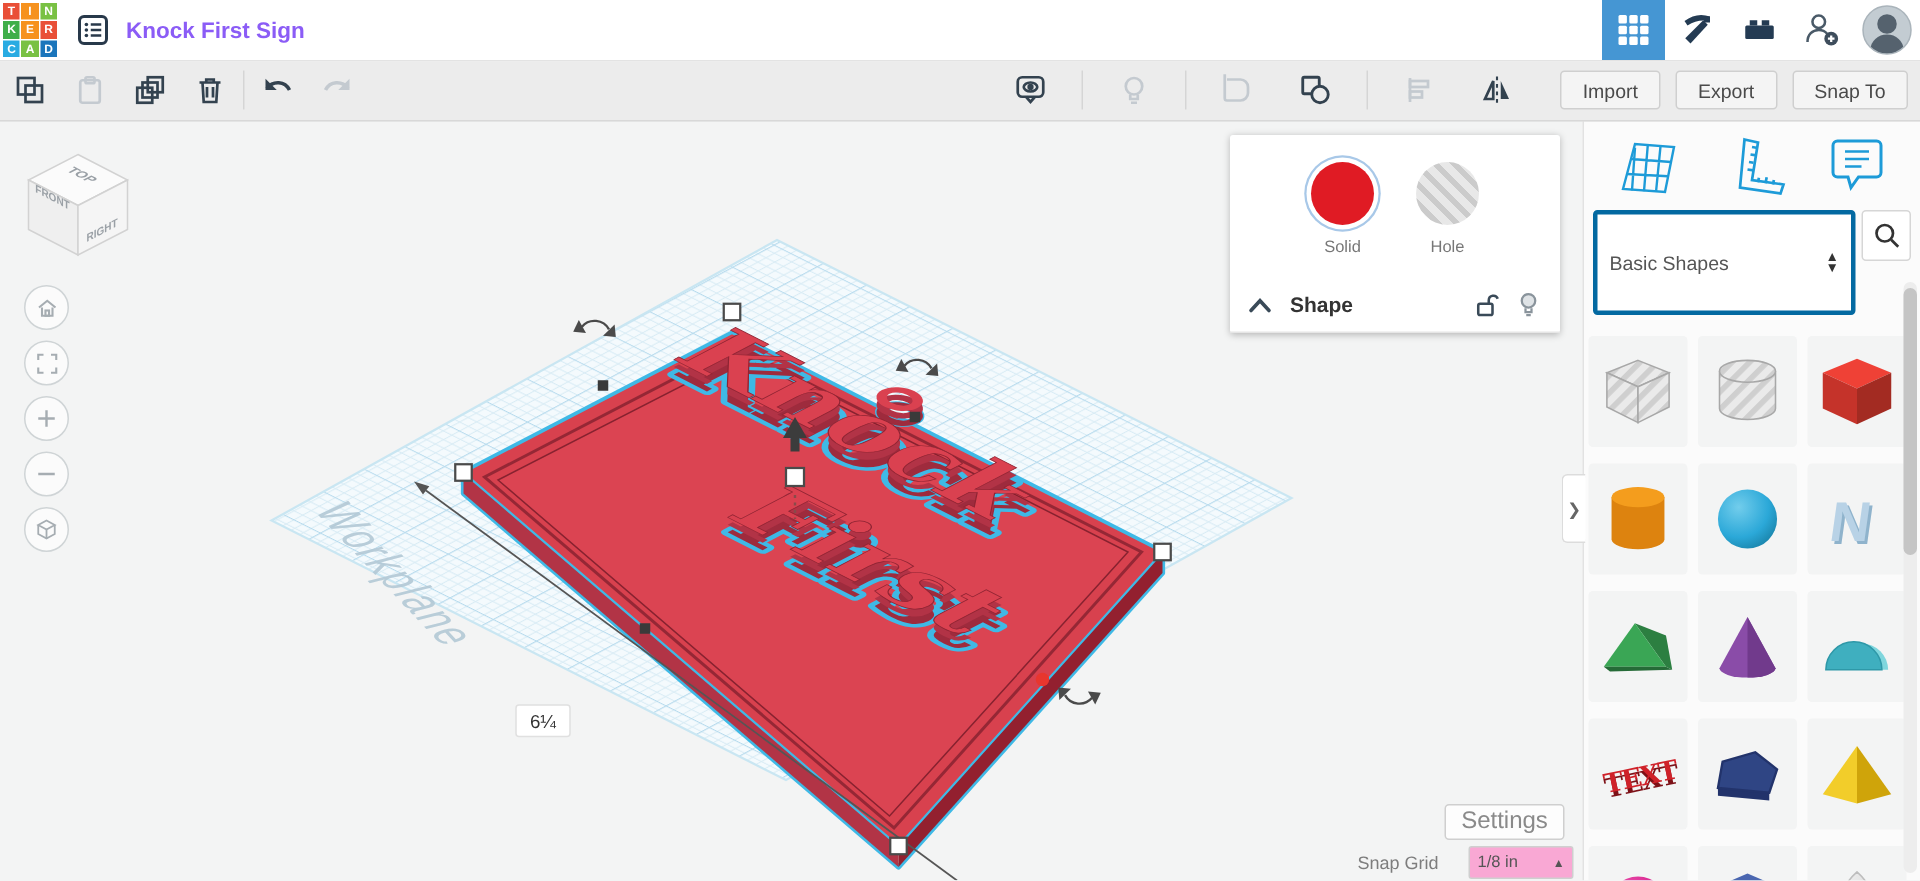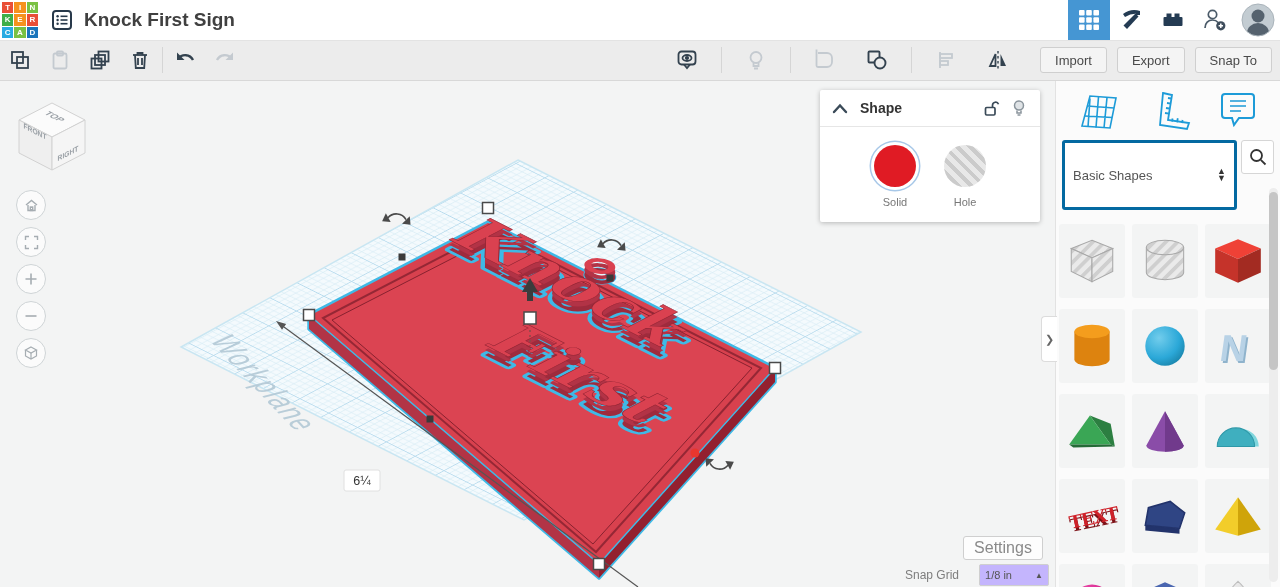--- a/index.html
+++ b/index.html
@@ -10,21 +10,21 @@
   #topbar{position:absolute;left:0;top:0;width:1280px;height:40px;background:#fff;
     border-bottom:1px solid #e3e3e3;display:flex;align-items:center;z-index:30;}
   #logo{width:38px;height:38px;margin:1px 0 1px 1px;display:grid;
     grid-template-columns:repeat(3,1fr);grid-template-rows:repeat(3,1fr);gap:1px;padding:1px;box-sizing:border-box;cursor:pointer;}
   #logo span{display:flex;align-items:center;justify-content:center;color:#fff;
     font-size:8px;font-weight:bold;}
   .lg0{background:#e94f37}.lg1{background:#f6921e}.lg2{background:#79c143}
   .lg3{background:#3fae49}.lg4{background:#f6921e}.lg5{background:#e94f37}
   .lg6{background:#29abe2}.lg7{background:#79c143}.lg8{background:#1b75bb}
   #doc-props{margin-left:12px;cursor:pointer;display:flex;align-items:center;}
-  #doc-title{margin-left:11px;font-size:19px;font-weight:bold;color:#404040;}
+  #doc-title{margin-left:11px;font-size:15px;font-weight:bold;color:#8b5cf6;}
   #topbar-right{margin-left:auto;display:flex;align-items:center;height:40px;}
   .top-ic{width:42px;height:40px;display:flex;align-items:center;justify-content:center;cursor:pointer;}
   #btn-blocks{background:#4596d3;}
   #avatar-wrap{width:44px;height:40px;display:flex;align-items:center;justify-content:center;cursor:pointer;}
 
   
   #toolbar{position:absolute;left:0;top:40px;width:1280px;height:40px;background:#ececec;
     border-bottom:1px solid #d8d8d8;display:flex;align-items:center;z-index:25;}
   .tb-ic{width:40px;height:40px;display:flex;align-items:center;justify-content:center;cursor:pointer;}
   .tb-sep{width:1px;height:26px;background:#d5d5d5;margin:0 2px;}
@@ -37,21 +37,21 @@
   #viewport{position:absolute;left:0;top:80px;width:1055px;height:507px;background:#f3f4f4;overflow:hidden;}
   #scene{position:absolute;left:0;top:0;}
   #navs{position:absolute;left:16px;top:110px;display:flex;flex-direction:column;gap:7px;}
   .nav-btn{width:28px;height:28px;border-radius:50%;border:1px solid #cfd4d6;background:#fbfbfb;
     color:#a6adb2;display:flex;align-items:center;justify-content:center;cursor:pointer;font-size:15px;}
   #settings-btn{position:absolute;left:963px;top:456px;width:78px;height:22px;background:#fdfdfd;
     border:1px solid #cfcfcf;border-radius:3px;font-size:16px;color:#8a8a8a;
     display:flex;align-items:center;justify-content:center;cursor:pointer;}
   #snapgrid{position:absolute;left:905px;top:484px;display:flex;align-items:center;gap:20px;}
   #snapgrid-label{font-size:12px;color:#7d7d7d;}
-  #snapgrid-select{width:58px;height:20px;background:#c4b5fd;border:1px solid #cfcfcf;border-radius:2px;
+  #snapgrid-select{width:58px;height:20px;background:#f9a8d4;border:1px solid #cfcfcf;border-radius:2px;
     font-size:11px;color:#555;display:flex;align-items:center;justify-content:space-between;
     padding:0 5px;cursor:pointer;}
   #snapgrid-caret{font-size:8px;color:#555;}
 
   
   #shape-panel{position:absolute;left:820px;top:90px;width:220px;background:#fff;border-radius:2px;
     box-shadow:0 1px 5px rgba(0,0,0,.25);z-index:20;}
   #sp-head{height:36px;display:flex;align-items:center;padding:0 12px;border-bottom:1px solid #e6e6e6;}
   #sp-title{font-size:14px;font-weight:bold;color:#333;margin-left:12px;}
   #sp-head-icons{margin-left:auto;display:flex;gap:10px;}
@@ -403,44 +403,44 @@
     <div id="snapgrid">
       <span id="snapgrid-label">Snap Grid</span>
       <div id="snapgrid-select">
         <span>1/8 in</span>
         <span id="snapgrid-caret">▲</span>
       </div>
     </div>
   </div>
 
   <div id="shape-panel">
+    <div id="sp-body">
+      <div class="sp-opt">
+        <div class="sp-circle" id="sp-solid-circle"></div>
+        <div class="sp-label">Solid</div>
+      </div>
+      <div class="sp-opt">
+        <div class="sp-circle" id="sp-hole-circle"></div>
+        <div class="sp-label">Hole</div>
+      </div>
+    </div>
     <div id="sp-head">
       <svg width="16" height="11" viewBox="0 0 16 11" fill="none">
         <path d="M2,9 L8,2.5 L14,9" stroke="#3a4a58" stroke-width="2.4" stroke-linecap="round"></path>
       </svg>
       <span id="sp-title">Shape</span>
       <div id="sp-head-icons">
         <svg width="18" height="18" viewBox="0 0 18 18" fill="none" stroke="#3a4a58" stroke-width="1.7">
           <rect x="3.5" y="8.5" width="9.5" height="7.5" rx="1.2"></rect>
           <path d="M10.5,8.5 V6.2 a3.1,3.1 0 0 1 6,-1"></path>
         </svg>
         <svg width="18" height="18" viewBox="0 0 18 18" fill="none" stroke="#8a949c" stroke-width="1.5">
           <circle cx="9" cy="6.5" r="4.5" fill="#dfe3e6"></circle>
             <path d="M7,11.5 v2.5 h4 v-2.5 M7.5,16 h3"></path>
         </svg>
-      </div>
-    </div>
-    <div id="sp-body">
-      <div class="sp-opt">
-        <div class="sp-circle" id="sp-solid-circle"></div>
-        <div class="sp-label">Solid</div>
-      </div>
-      <div class="sp-opt">
-        <div class="sp-circle" id="sp-hole-circle"></div>
-        <div class="sp-label">Hole</div>
       </div>
     </div>
   </div>
 
   <div id="collapse-tab">❯</div>
 
   <aside id="sidebar">
     <div id="sb-tools">
       <div class="sb-tool">
         <svg width="46" height="40" viewBox="0 0 46 40" fill="none" stroke="#1d9bd8" stroke-width="1.6">

